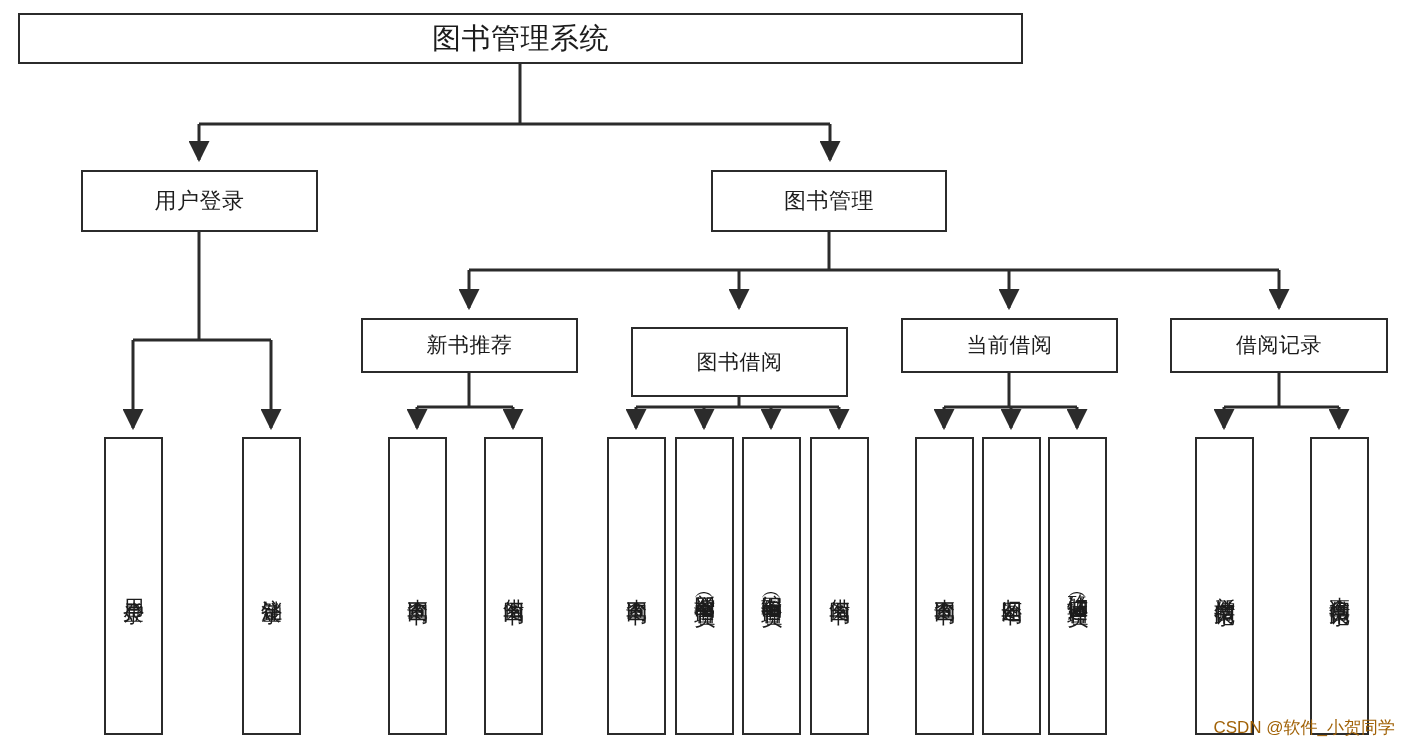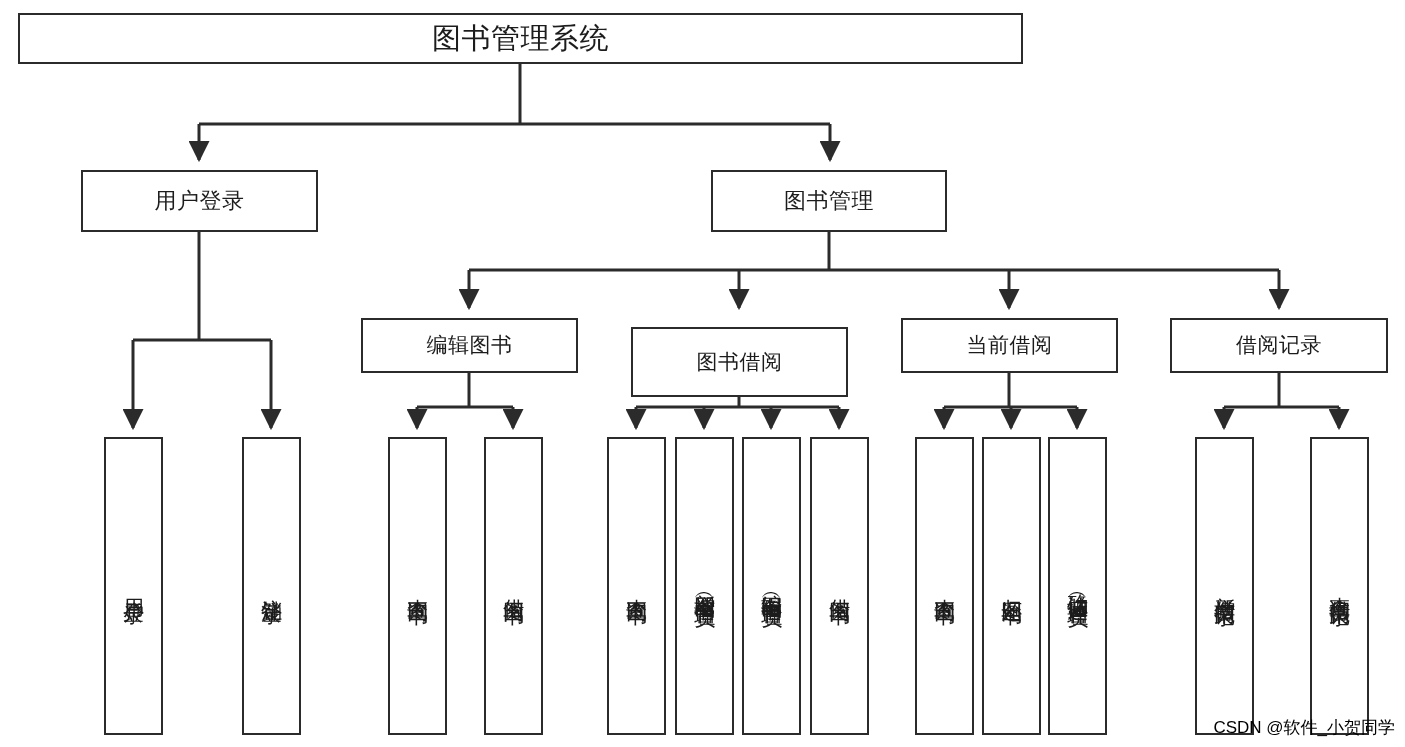--- a/index.html
+++ b/index.html
@@ -50,21 +50,21 @@
     font-size: 21px;
     line-height: 1.06;
     letter-spacing: 2px;
     white-space: nowrap;
   }
   #watermark {
     position: absolute;
     right: 10px;
     bottom: 8px;
     font-size: 17px;
-    color: #000000;
+    color: #a16207;
     white-space: nowrap;
     pointer-events: none;
   }
 </style>
 </head>
 <body>
 
 <div id="stage">
 
   <svg id="diagram-svg" viewBox="0 0 1405 747" xmlns="http://www.w3.org/2000/svg">
@@ -134,21 +134,21 @@
   </div>
 
   <div class="node-box level-2" style="left: 81px; top: 170px; width: 237px; height: 62px;">
     <span class="node-label">用户登录</span>
   </div>
   <div class="node-box level-2" style="left: 711px; top: 170px; width: 236px; height: 62px;">
     <span class="node-label">图书管理</span>
   </div>
 
   <div class="node-box level-3" style="left: 361px; top: 318px; width: 217px; height: 55px;">
-    <span class="node-label">编辑图书</span>
+    <span class="node-label">新书推荐</span>
   </div>
   <div class="node-box level-3" style="left: 631px; top: 318px; width: 217px; height: 70px; margin-top: 9px;">
     <span class="node-label">图书借阅</span>
   </div>
   <div class="node-box level-3" style="left: 1170px; top: 318px; width: 218px; height: 55px;">
     <span class="node-label">借阅记录</span>
   </div>
   <div class="node-box level-3" style="left: 901px; top: 318px; width: 217px; height: 55px;">
     <span class="node-label">当前借阅</span>
   </div>

